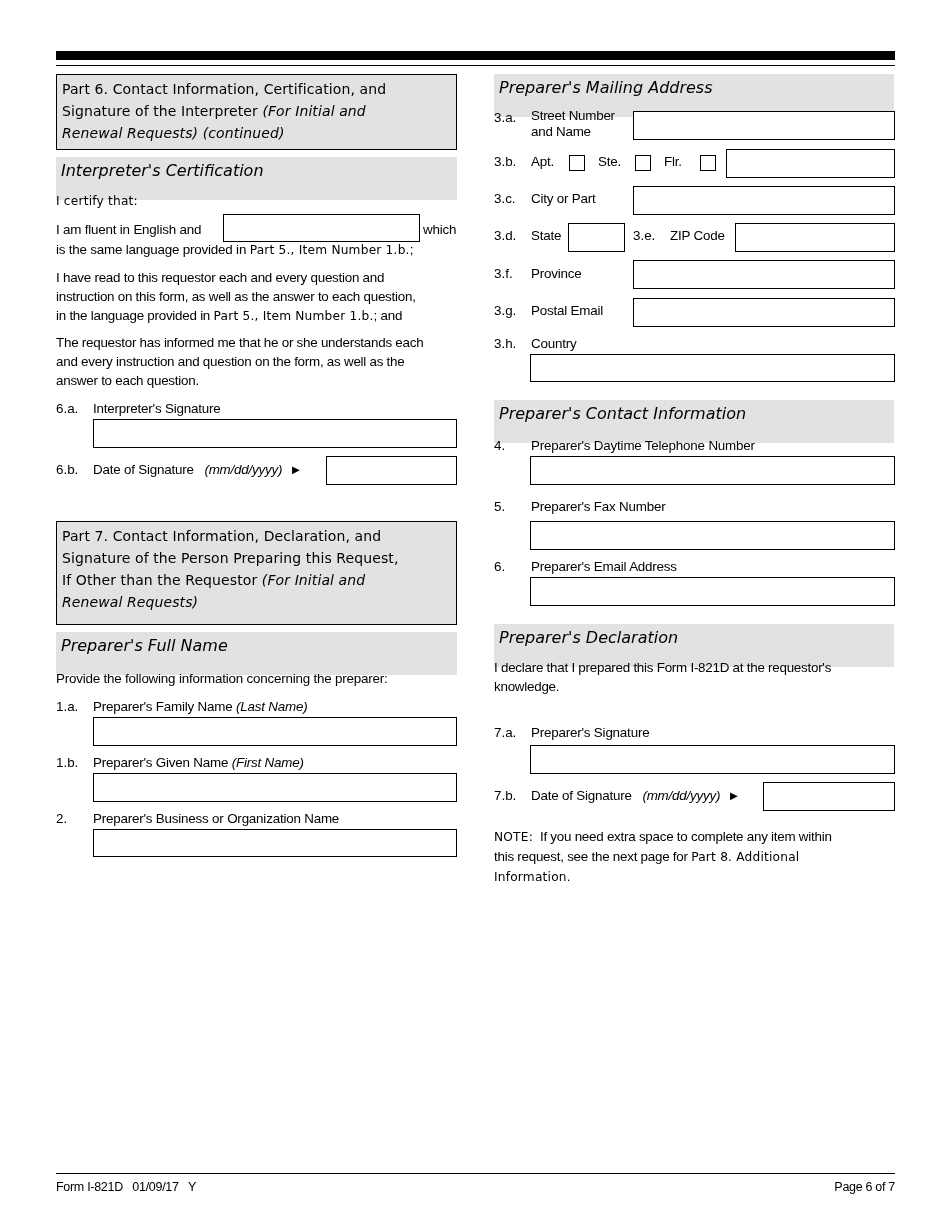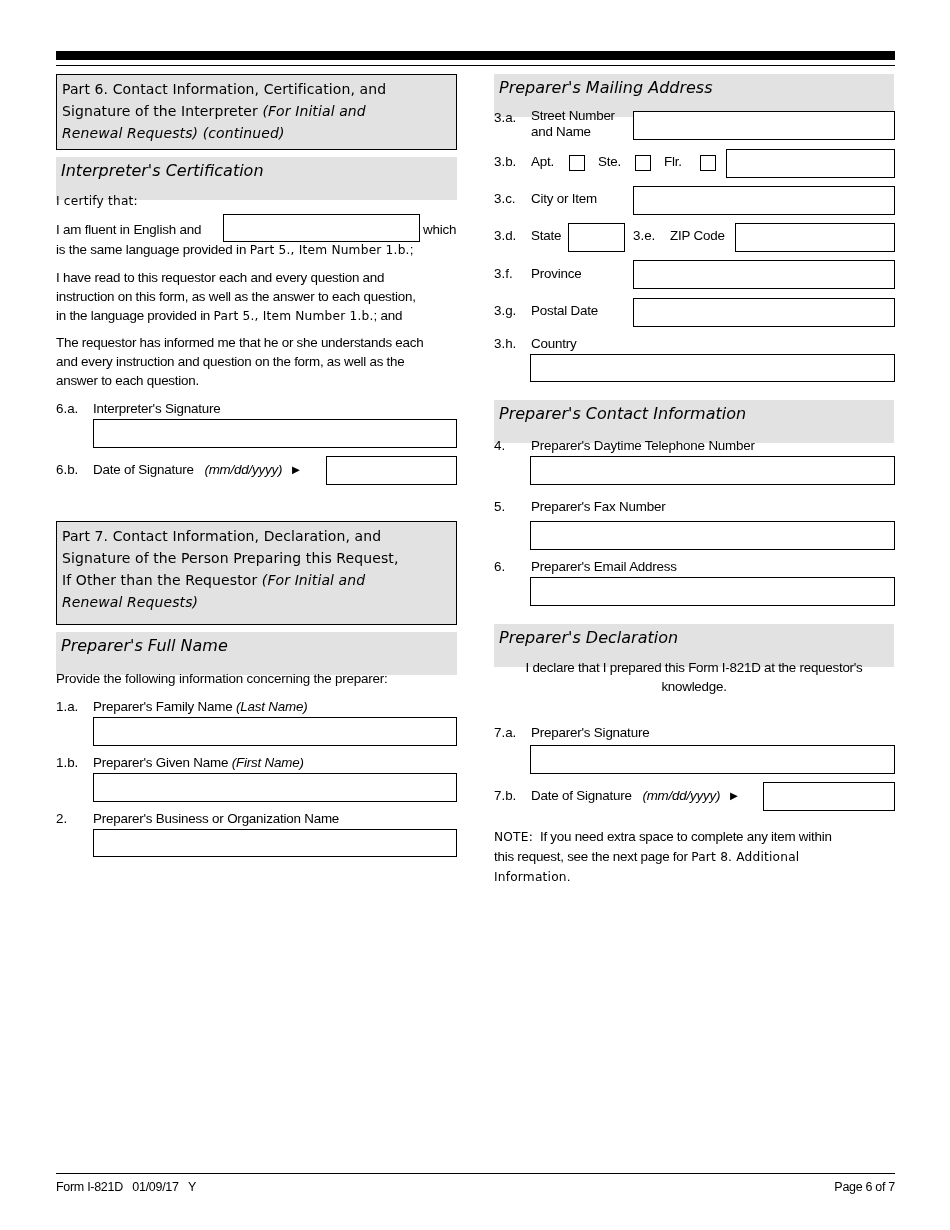--- a/index.html
+++ b/index.html
@@ -109,36 +109,36 @@
 <div class="num" style="left:494px; top:152px;">3.b.</div>
 <div class="txt" style="left:531px; top:152px;">Apt.</div>
 <div class="chk" style="left:569px; top:155px;"></div>
 <div class="txt" style="left:598px; top:152px;">Ste.</div>
 <div class="chk" style="left:635px; top:155px;"></div>
 <div class="txt" style="left:664px; top:152px;">Flr.</div>
 <div class="chk" style="left:700px; top:155px;"></div>
 <input class="field" style="left: 726px; top: 149px; width: 169px; height: 29px;" value="">
 
 <div class="num" style="left:494px; top:189px;">3.c.</div>
-<div class="txt" style="left:531px; top:189px;">City or Item</div>
+<div class="txt" style="left:531px; top:189px;">City or Part</div>
 <input class="field" style="left: 633px; top: 186px; width: 262px; height: 29px;" value="">
 
 <div class="num" style="left:494px; top:226px;">3.d.</div>
 <div class="txt" style="left:531px; top:226px;">State</div>
 <input class="field" style="left: 568px; top: 223px; width: 57px; height: 29px;" value="">
 <div class="num" style="left:633px; top:226px;">3.e.</div>
 <div class="txt" style="left:670px; top:226px;">ZIP Code</div>
 <input class="field" style="left: 735px; top: 223px; width: 160px; height: 29px;" value="">
 
 <div class="num" style="left:494px; top:264px;">3.f.</div>
 <div class="txt" style="left:531px; top:264px;">Province</div>
 <input class="field" style="left: 633px; top: 260px; width: 262px; height: 29px;" value="">
 
 <div class="num" style="left:494px; top:301px;">3.g.</div>
-<div class="txt" style="left:531px; top:301px;">Postal Date</div>
+<div class="txt" style="left:531px; top:301px;">Postal Email</div>
 <input class="field" style="left: 633px; top: 298px; width: 262px; height: 29px;" value="">
 
 <div class="num" style="left:494px; top:334px;">3.h.</div>
 <div class="txt" style="left:531px; top:334px;">Country</div>
 <input class="field" style="left: 530px; top: 354px; width: 365px; height: 28px;" value="">
 
 <div class="secbar" style="left:494px; top:400px; width:400px;">Preparer's Contact Information</div>
 
 <div class="num" style="left:494px; top:436px;">4.</div>
 <div class="txt" style="left:531px; top:436px;">Preparer's Daytime Telephone Number</div>
@@ -147,21 +147,21 @@
 <div class="num" style="left:494px; top:497px;">5.</div>
 <div class="txt" style="left:531px; top:497px;">Preparer's Fax Number</div>
 <input class="field" style="left: 530px; top: 521px; width: 365px; height: 29px;" value="">
 
 <div class="num" style="left:494px; top:557px;">6.</div>
 <div class="txt" style="left:531px; top:557px;">Preparer's Email Address</div>
 <input class="field" style="left: 530px; top: 577px; width: 365px; height: 29px;" value="">
 
 <div class="secbar" style="left:494px; top:624px; width:400px;">Preparer's Declaration</div>
 
-<div class="para" style="left:494px; top:658px; width:400px;text-align:center;">
+<div class="para" style="left:494px; top:658px; width:400px;">
   <div>I declare that I prepared this Form I-821D at the requestor's</div>
   <div>knowledge.</div>
 </div>
 
 <div class="num" style="left:494px; top:723px;">7.a.</div>
 <div class="txt" style="left:531px; top:723px;">Preparer's Signature</div>
 <input class="field" style="left: 530px; top: 745px; width: 365px; height: 29px;" value="">
 
 <div class="num" style="left:494px; top:786px;">7.b.</div>
 <div class="txt" style="left:531px; top:786px;"><span>Date of Signature</span>&nbsp;&nbsp; <span class="italic">(mm/dd/yyyy)</span>&nbsp; <span class="arrow">►</span></div>

